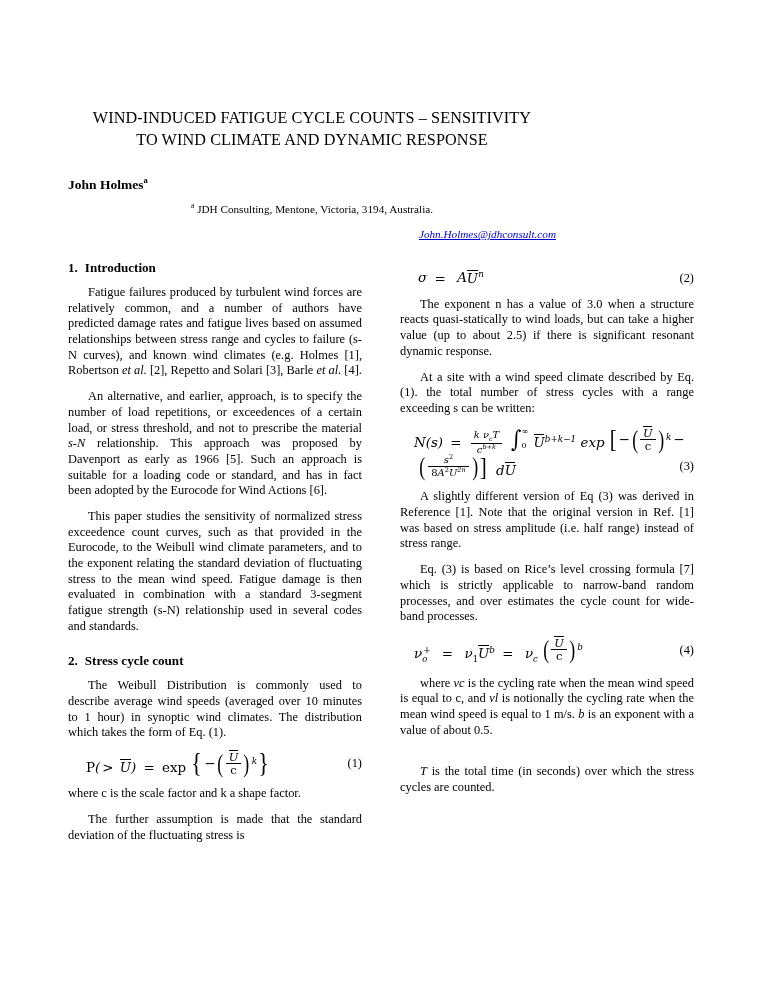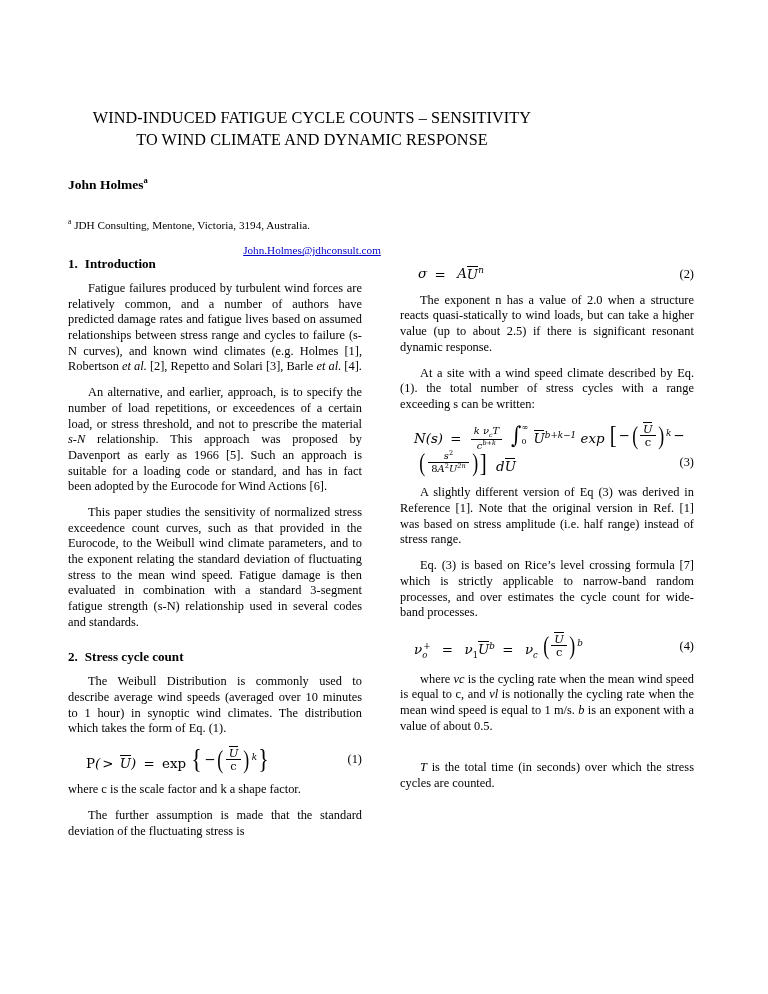--- a/index.html
+++ b/index.html
@@ -38,39 +38,42 @@
     font-weight: bold;
     font-size: 13.5px;
     margin-top: 24px;
   }
   .author sup {
     font-size: 8.5px;
     vertical-align: super;
     font-weight: bold;
   }
   .affiliation {
+    text-align: center;
     font-size: 11.2px;
-    margin-top: 24px;
+    margin-top: 8px;
   }
   .affiliation sup {
     font-size: 7.6px;
     vertical-align: super;
   }
   .email-line {
-    text-align: center;
+    text-align: right;
     font-size: 11.2px;
     margin-top: 14px;
+    font-style: italic;
   }
   .email-link {
     color: #0000cc;
     text-decoration: underline;
   }
 
   .columns {
     position: relative;
+    margin-top: 20px;
     padding: 0 68px 0 68px;
     box-sizing: border-box;
     display: flex;
     gap: 38px;
   }
   .col {
     width: 294px;
     flex: 0 0 294px;
   }
   h2.section-head {
@@ -310,21 +313,21 @@
 
       <div class="eq-row">
         <div class="eq-body">
           <span class="math">
             σ <span class="op">=</span> &nbsp;<span class="up" style="font-style:italic">A</span><span class="ovl">U</span><sup class="sm">n</sup>
           </span>
         </div>
         <div class="eq-num">(2)</div>
       </div>
 
-      <p class="para">The exponent n has a value of 2.0 when a structure reacts quasi-statically to wind loads, but can take a higher value (up to about 2.5) if there is significant resonant dynamic response.</p>
+      <p class="para">The exponent n has a value of 3.0 when a structure reacts quasi-statically to wind loads, but can take a higher value (up to about 2.5) if there is significant resonant dynamic response.</p>
       <p class="para">At a site with a wind speed climate described by Eq. (1). the total number of stress cycles with a range exceeding s can be written:</p>
 
       <div style="margin:8px 0 10px 0;">
         <div class="eq-body" style="padding-left:14px;">
           <span class="math">
             <span style="font-style:italic">N</span>(<span style="font-style:italic">s</span>)
             <span class="op">=</span>
             <span class="frac">
               <span class="num-p"><span style="font-style:italic">k&nbsp;ν</span><sub class="sm">c</sub><span style="font-style:italic">T</span></span>
               <span class="den-p"><span style="font-style:italic">c</span><sup class="sm">b+k</sup></span>

